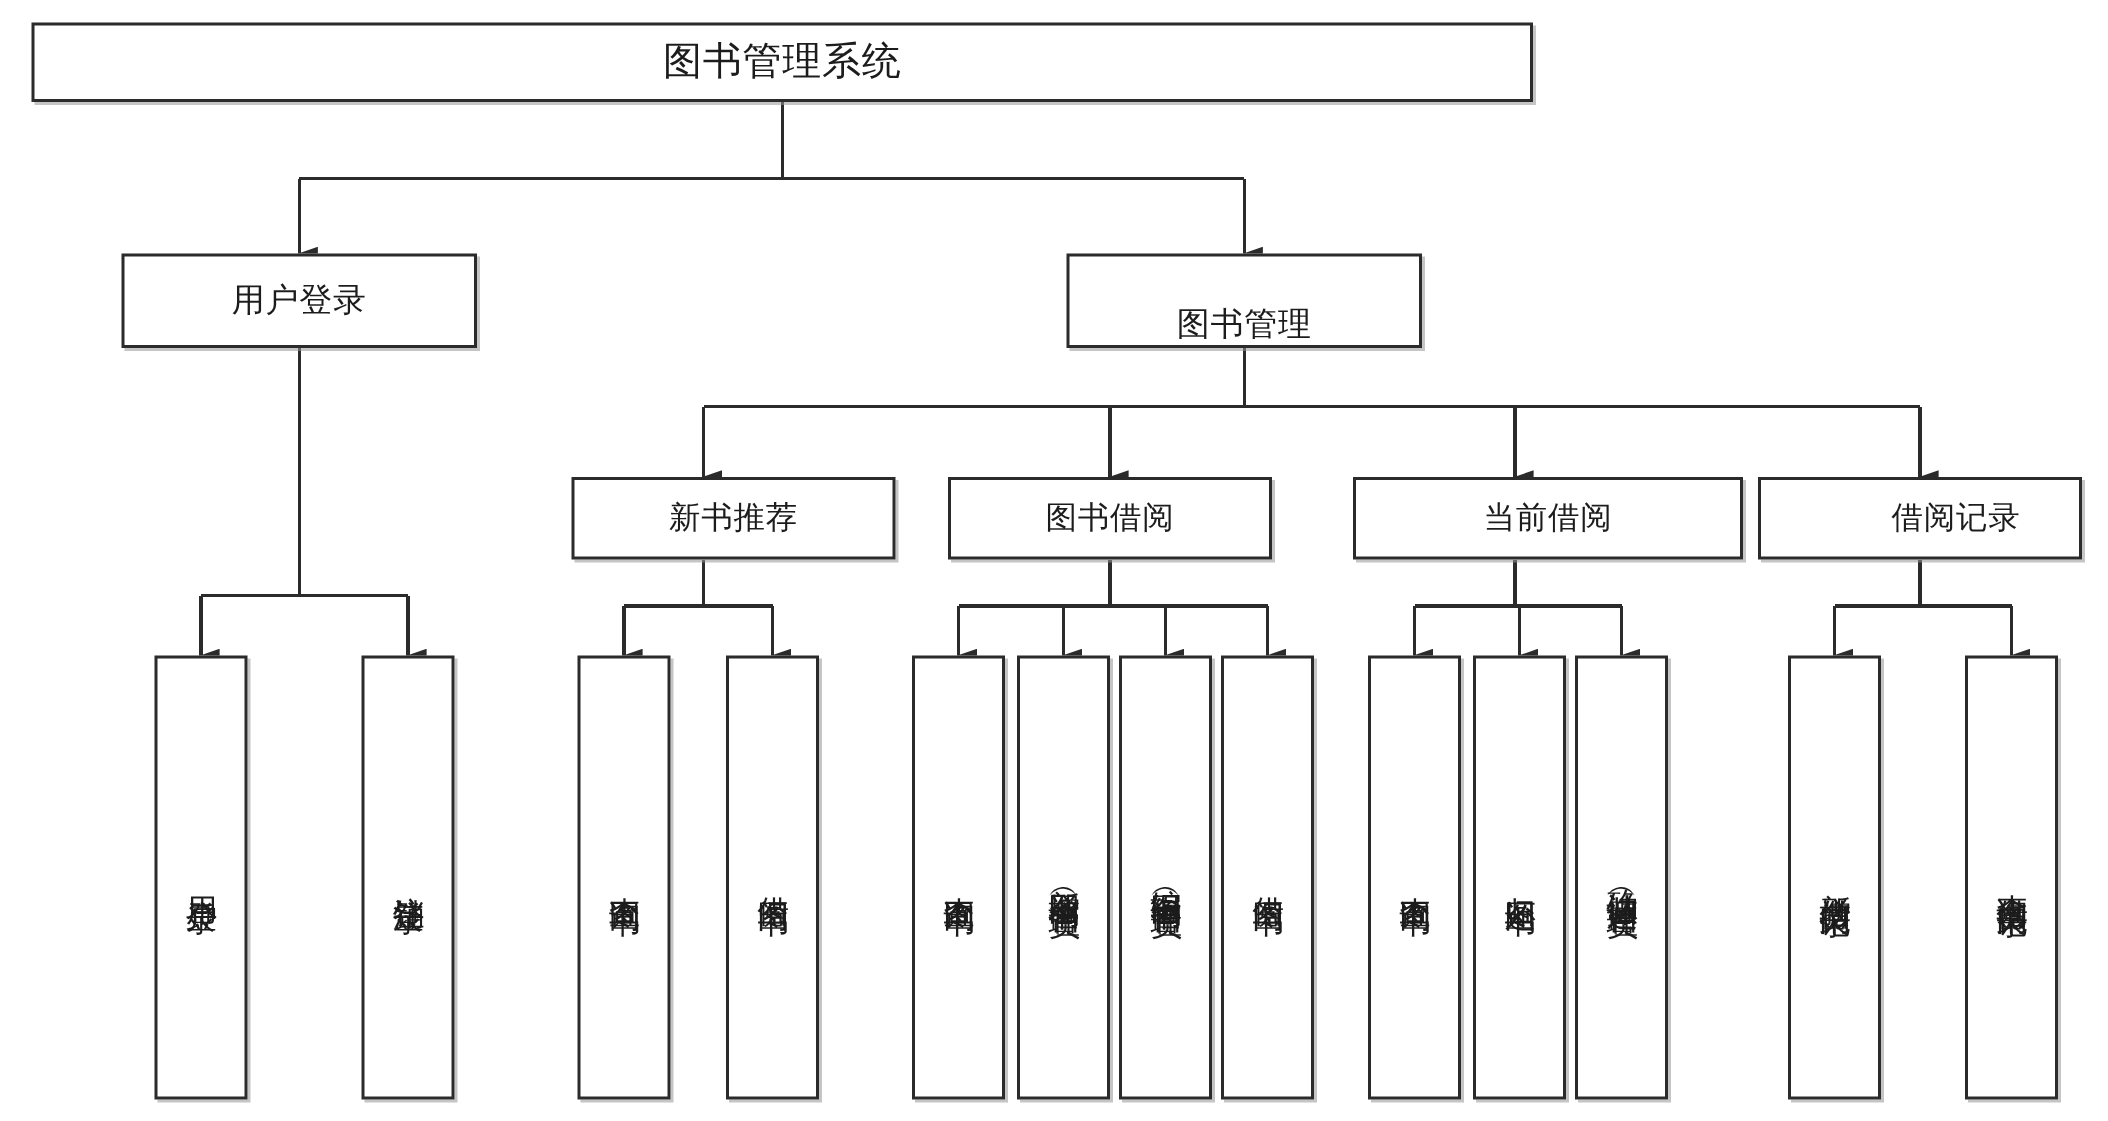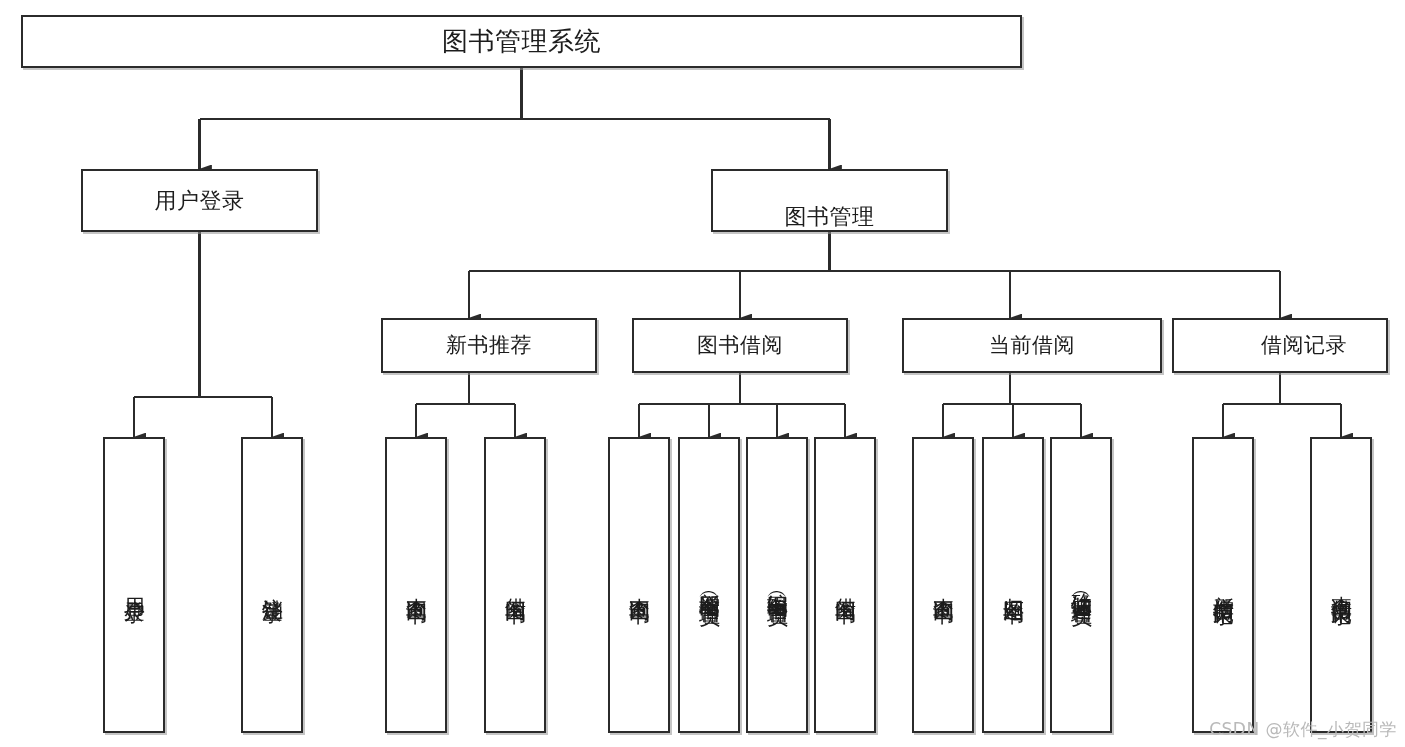--- a/index.html
+++ b/index.html
@@ -164,14 +164,13 @@
       <div class="node-box vertical" style="left: 1050px; top: 437px; width: 62px; height: 296px;">
         <span class="node-label">确认归还（管理员）</span>
       </div>
       <div class="node-box vertical" style="left: 1192px; top: 437px; width: 62px; height: 296px;">
         <span class="node-label">新增借阅记录</span>
       </div>
       <div class="node-box vertical" style="left: 1310px; top: 437px; width: 62px; height: 296px;">
         <span class="node-label">查询借阅记录</span>
       </div>
     </div>
-  <div class="watermark">CSDN @软件_小贺同学</div>
 </div>
 
 </body></html>

